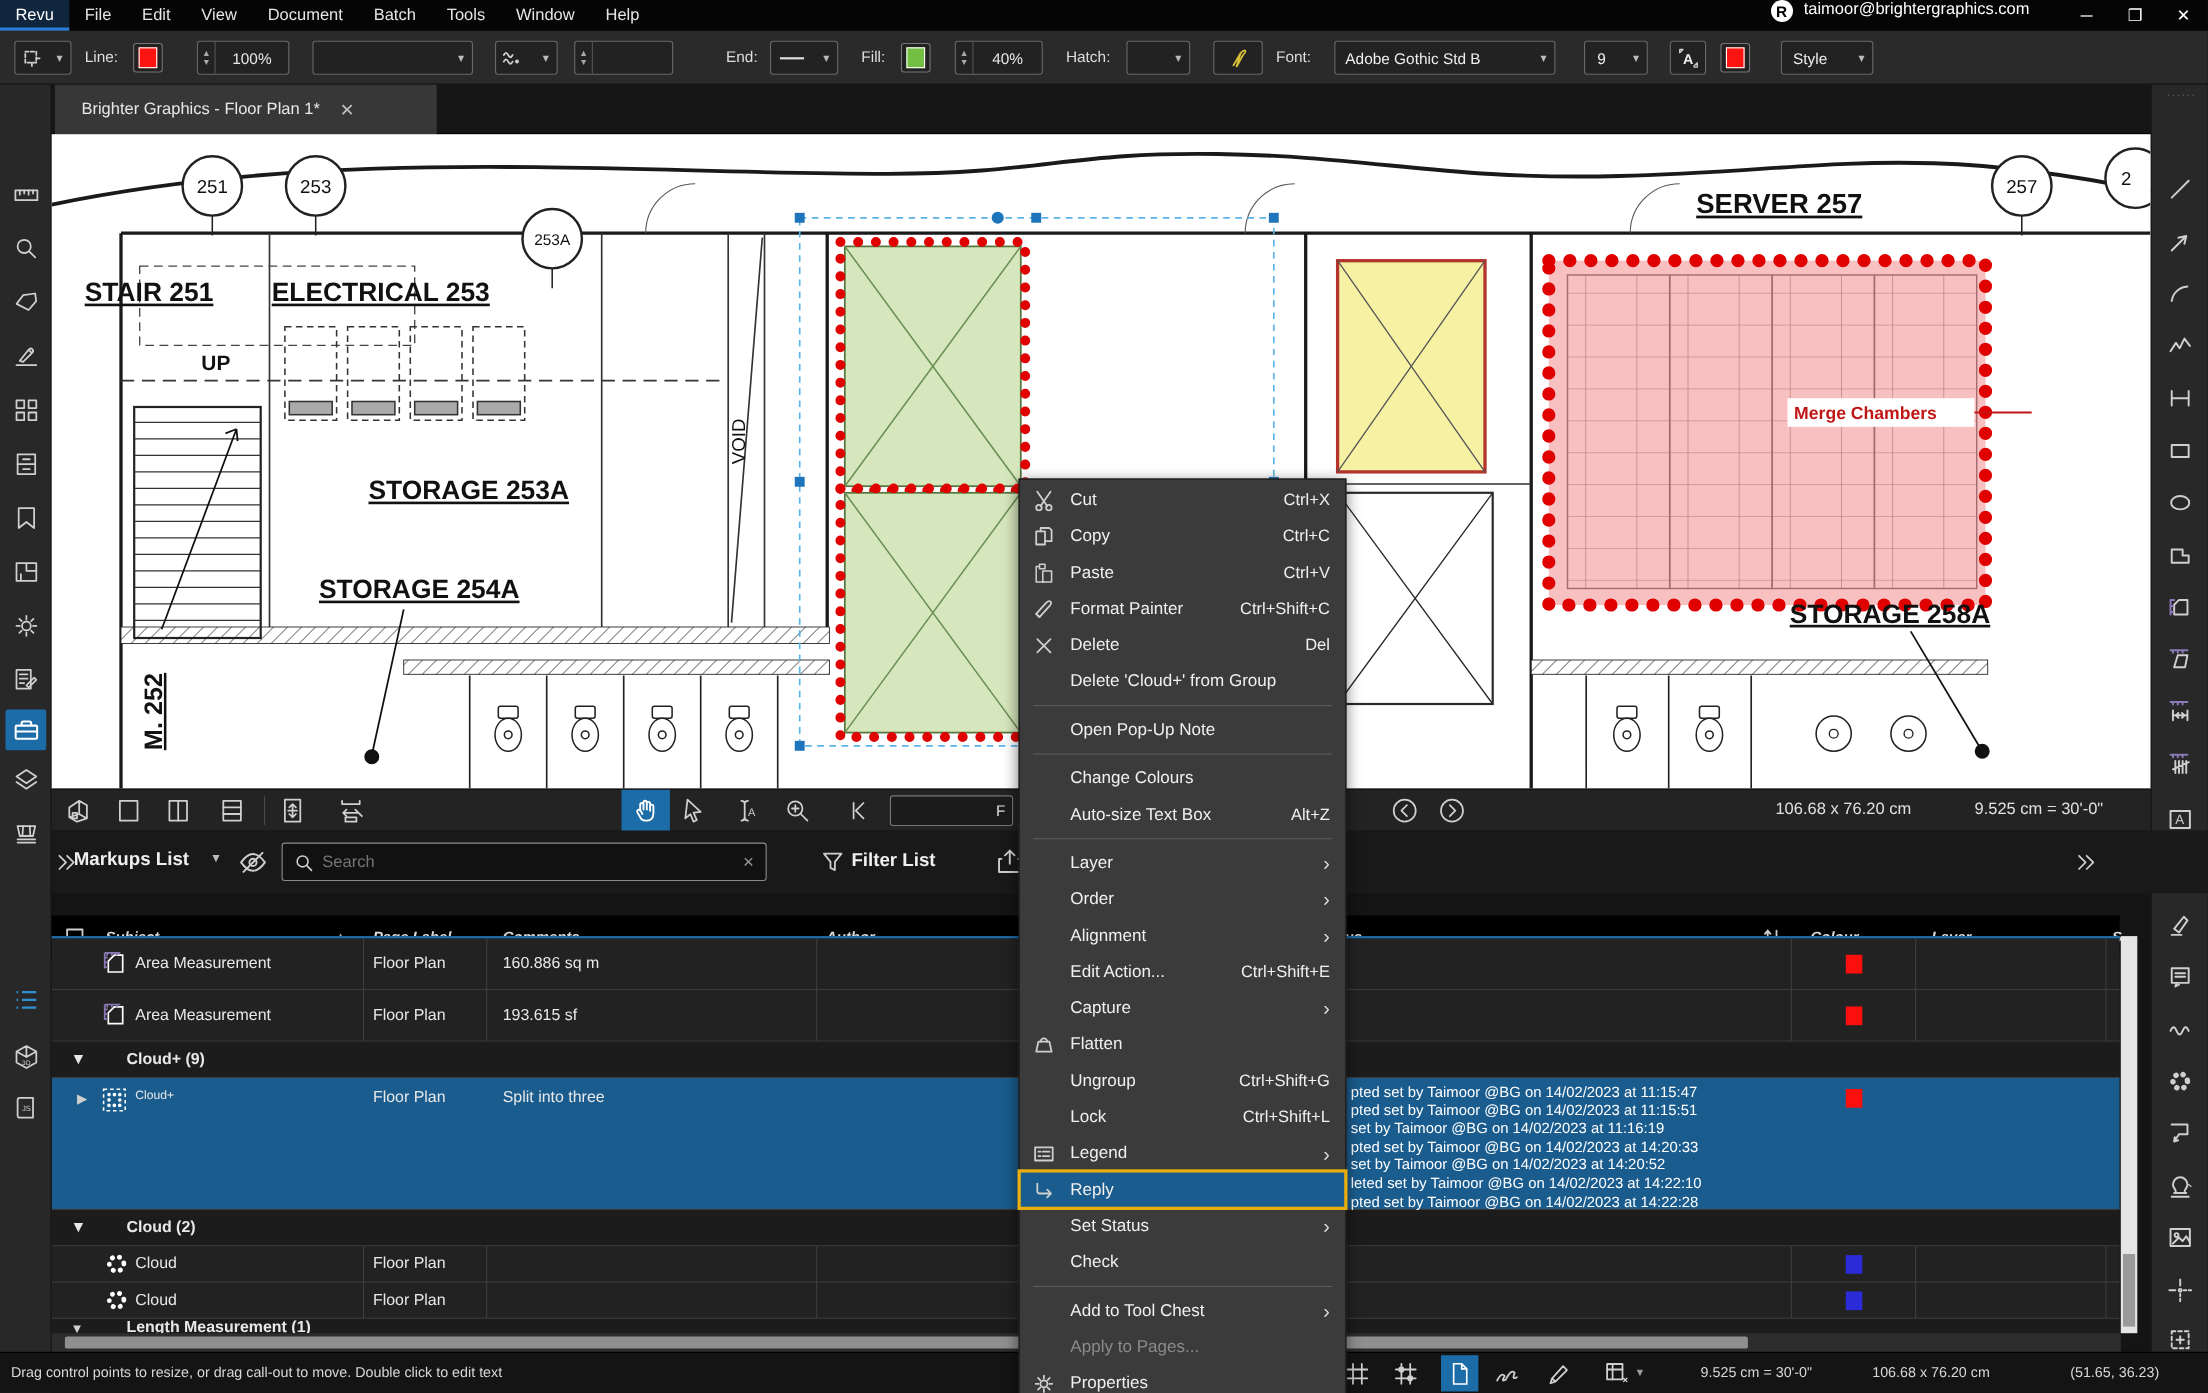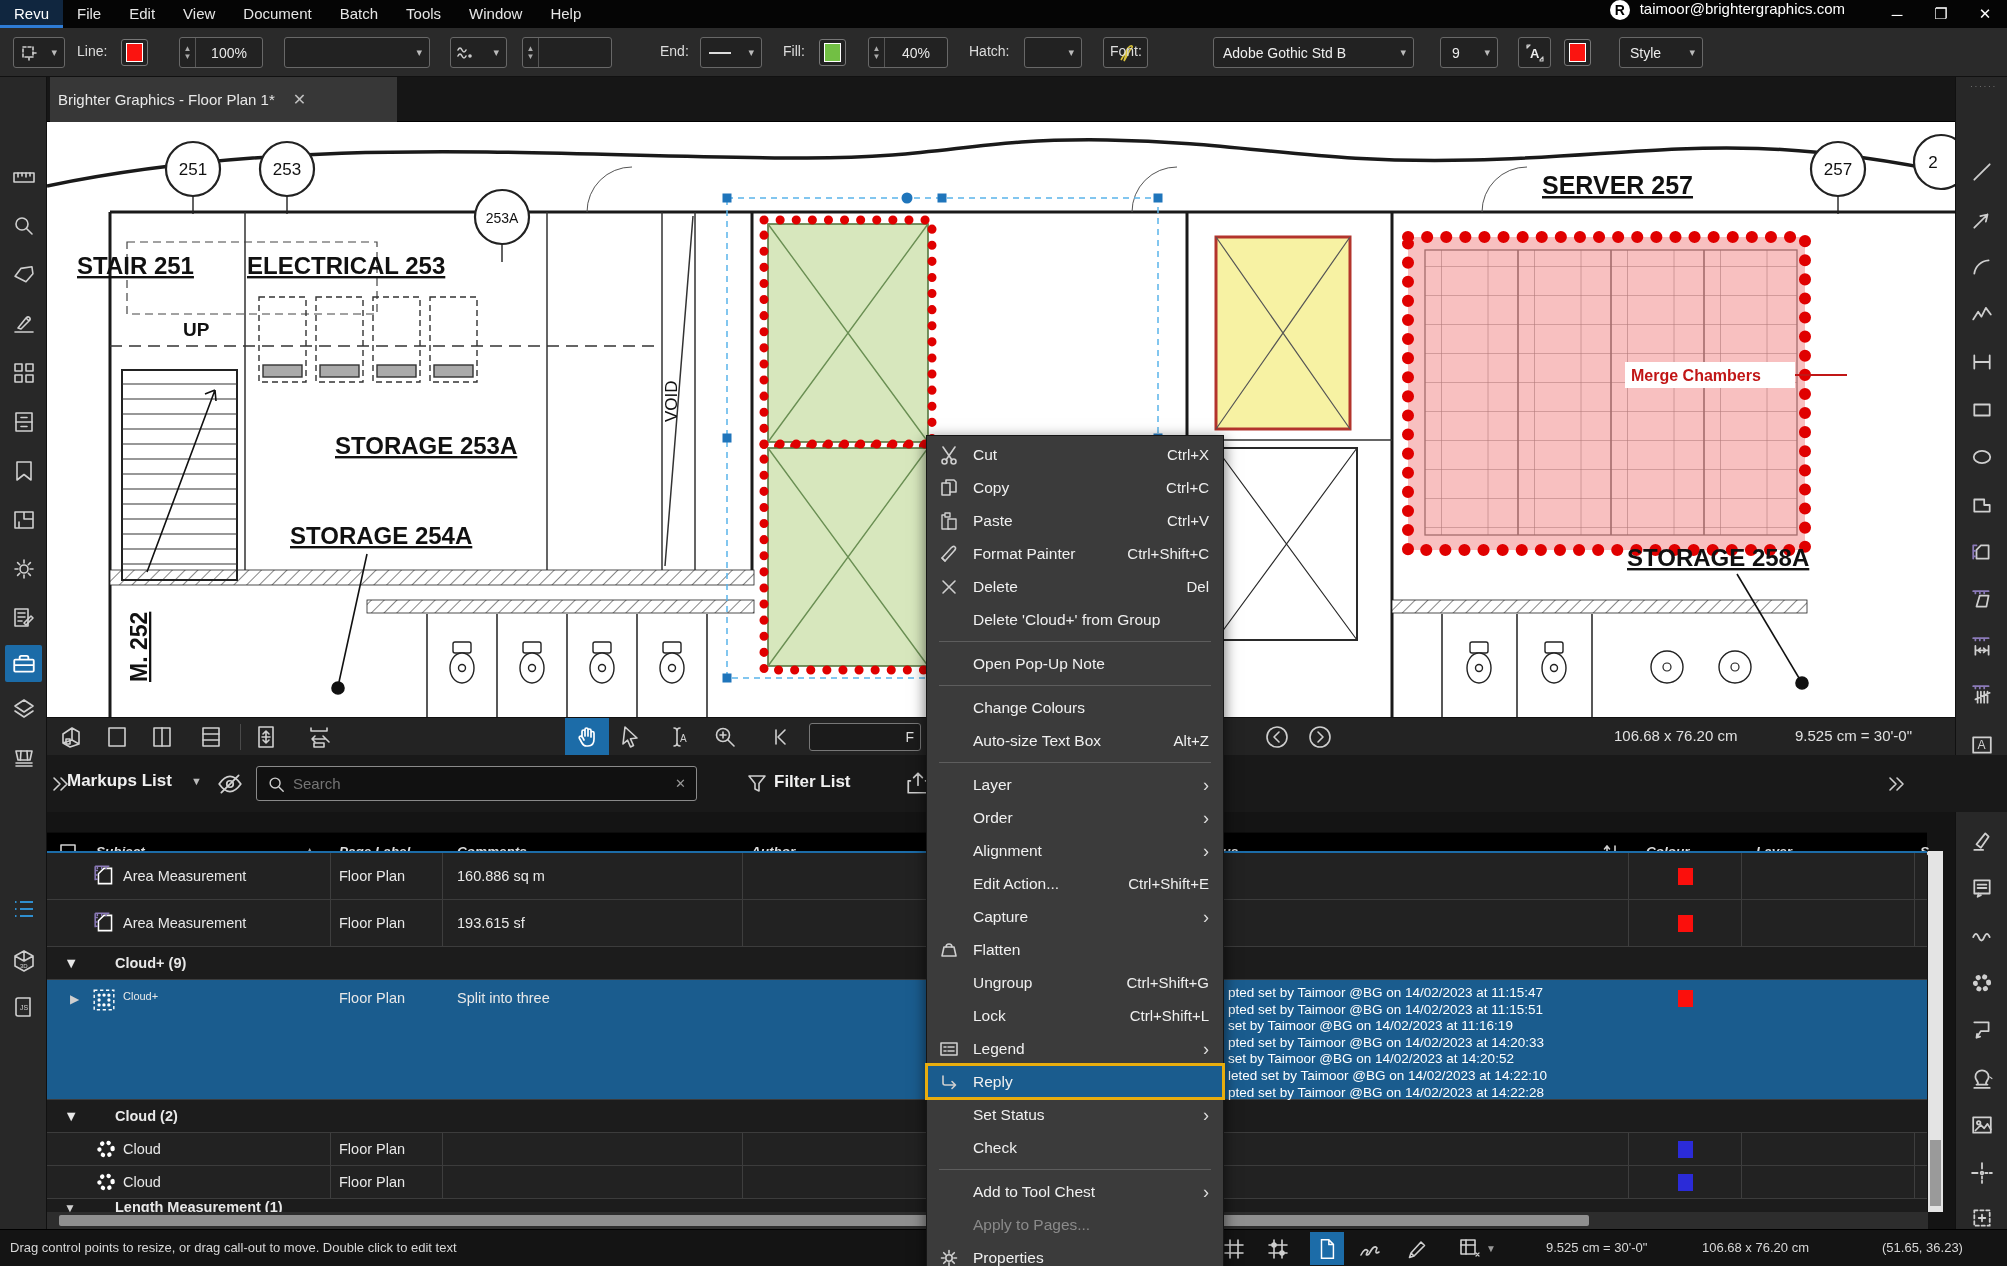--- a/index.html
+++ b/index.html
@@ -28,21 +28,21 @@
   .swatch { position:absolute; top:11px; width:27px; height:27px; border:1px solid #777; border-radius:3px;
     background:#222; display:flex; align-items:center; justify-content:center; }
   .swatch > div { width:17px; height:19px; border:1px solid #fff; }
   .stepper { position:absolute; top:9px; height:31px; background:#222; border:1px solid #686868; border-radius:3px; display:flex; }
   .stepper .arrows { width:16px; border-right:1px solid #555; display:flex; flex-direction:column; align-items:center; justify-content:center; color:#aaa; font-size:8px; line-height:8px; }
   .stepper .val { flex:1; display:flex; align-items:center; justify-content:center; font-size:14px; }
 
   
   #tabbar { left:47px; top:77px; width:1960px; height:45px; background:#161616; border-bottom:1px solid #000; }
   #doc-tab { position:absolute; left:3px; top:0; width:347px; height:45px; background:#373737;
-    display:flex; align-items:center; padding:0 8px; font-size:15px; color:#e8e8e8; }
+    display:flex; align-items:center; padding:0 24px; font-size:15px; color:#e8e8e8; }
   #doc-tab .close { margin-left:18px; color:#c0c0c0; font-size:16px; }
 
   
   #left-sidebar { left:0; top:77px; width:47px; height:1189px; background:#282828; border-right:1px solid #111; }
   .side-ico { position:absolute; left:12px; width:24px; height:24px; }
   .side-tile { position:absolute; left:5px; width:37px; height:37px; background:#1c6ca8; border-radius:2px;
     display:flex; align-items:center; justify-content:center; }
   #right-sidebar { left:1955px; top:77px; width:52px; height:1152px; background:#282828; border-left:1px solid #111; }
   .rs-ico { position:absolute; left:15px; width:22px; height:22px; }
 
@@ -172,21 +172,21 @@
   </div>
   <span class="tb-label" style="left:969px;text-align:center;">Hatch:</span>
   <div class="tb-box" style="left:1024px; width:58px;">
       <span class="tb-chev">▾</span>
     </div>
   <div class="tb-box" style="left:1103px; width:45px; justify-content:center;">
     <svg width="22" height="22" viewBox="0 0 22 22">
       <path d="M6 18 L13 6 M13 6 q3 -3 4 -2 q1 1 -2 4 L9 19 Z" stroke="#d8c13a" fill="none" stroke-width="1.6"></path>
     </svg>
   </div>
-  <span class="tb-label" style="left:1110px;">Font:</span>
+  <span class="tb-label" style="left:1160px;">Font:</span>
   <div class="tb-box" style="left:1213px; width:201px; padding-left:9px;">
     <span>Adobe Gothic Std B</span>
       <span class="tb-chev">▾</span>
   </div>
   <div class="tb-box" style="left:1440px; width:58px; padding-left:11px;">
     <span>9</span>
       <span class="tb-chev">▾</span>
   </div>
   <div class="tb-box" style="left:1518px; width:33px; justify-content:center;">
     <svg class="ico" width="20" height="20" viewBox="0 0 20 20">

